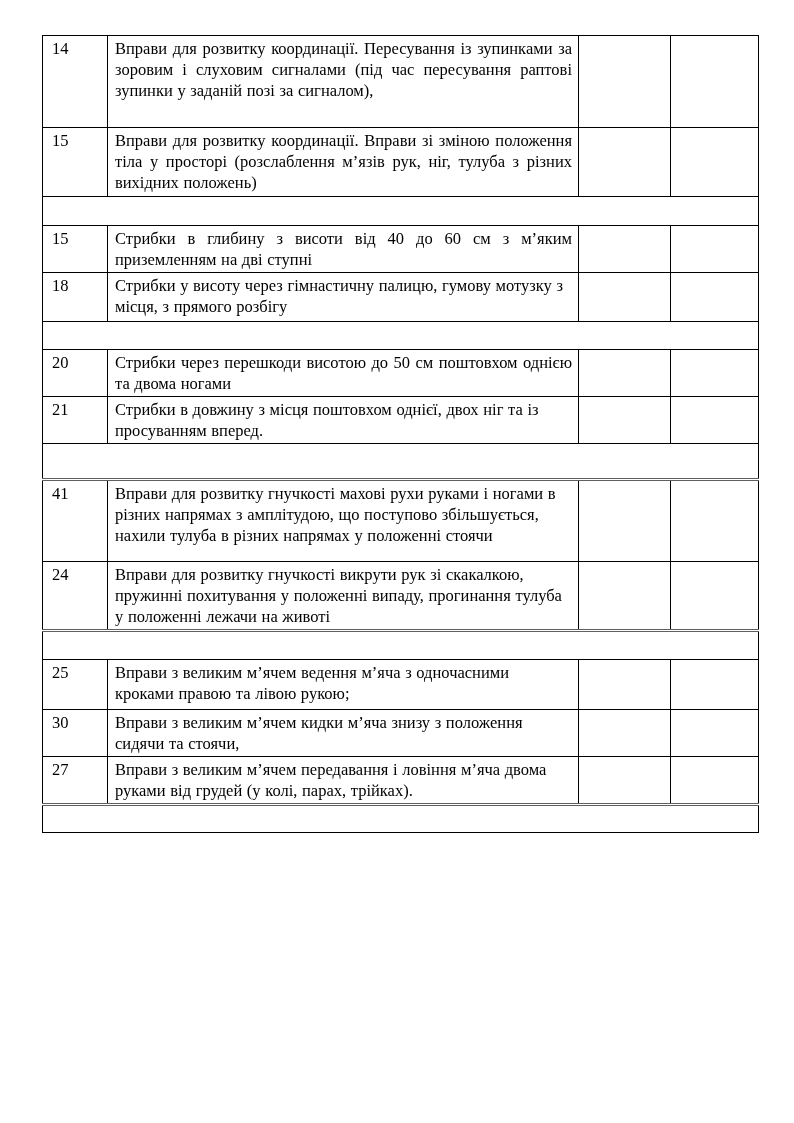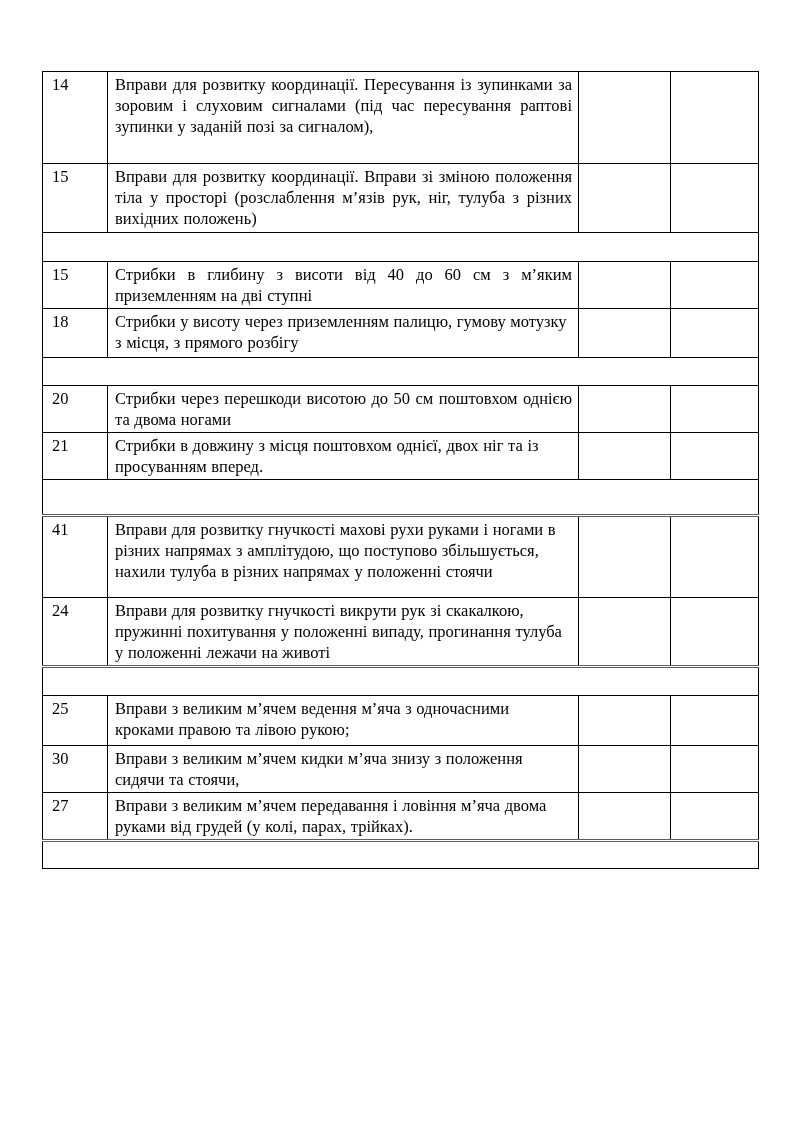--- a/index.html
+++ b/index.html
@@ -10,21 +10,20 @@
     height: 1123px;
     font-family: "Liberation Serif", "DejaVu Serif", serif;
     color: #000000;
   }
   .page {
     position: relative;
     width: 794px;
     height: 959px;
     background: #ffffff;
     overflow: hidden;
-    margin-top: 36px;
   }
   table.doc-table {
     position: absolute;
     left: 42px;
     top: 35px;
     width: 716px;
     border-collapse: collapse;
     table-layout: fixed;
   }
   td {
@@ -85,21 +84,21 @@
       <tr style="height:41px">
         <td class="num-cell">15</td>
         <td class="desc-cell just">Стрибки в глибину з висоти від 40 до 60 см з м’яким приземленням на дві ступні</td>
         <td class="blank-cell"></td>
         <td class="blank-cell"></td>
       </tr>
 
 
       <tr style="height:49px">
         <td class="num-cell">18</td>
-        <td class="desc-cell">Стрибки у висоту через приземленням палицю, гумову мотузку з місця, з прямого розбігу</td>
+        <td class="desc-cell">Стрибки у висоту через гімнастичну палицю, гумову мотузку з місця, з прямого розбігу</td>
         <td class="blank-cell"></td>
         <td class="blank-cell"></td>
       </tr>
 
       <tr class="spacer-row" style="height:28px">
         <td colspan="4"></td>
       </tr>
 
 
       <tr style="height:44px">

